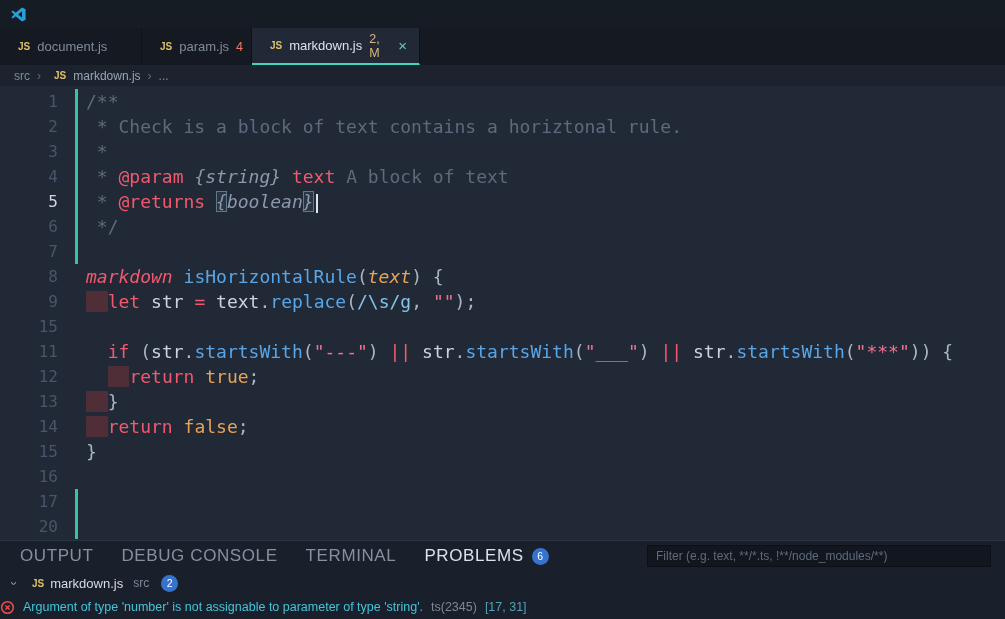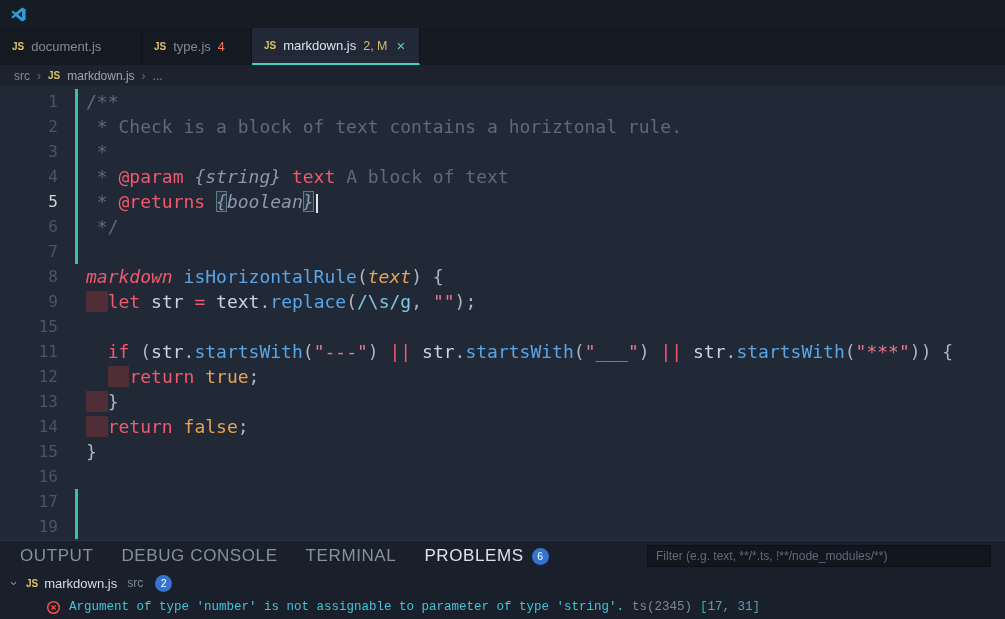--- a/index.html
+++ b/index.html
@@ -14,21 +14,21 @@
   .logo { margin-left:10px; width:17px; height:17px; }
   .wtitle { position:absolute; left:0; right:0; text-align:center; font-size:13px; color:#ccd3da; pointer-events:none; }
   
   .tabstrip { height:37px; background:#151a22; display:flex; }
   .tab { display:flex; align-items:center; gap:7px; padding:0 12px; font-size:13px; color:#7f8b99;
          border-right:1px solid #0e1319; height:37px; }
   .tab.t1 { width:142px; }
   .tab.t2 { width:110px; }
   .tab.t3 { width:168px; }
   .tab.active { background:#222936; color:#dbe2ec; border-bottom:2px solid #3ed6c0; }
-  .jsicon { font-size:10px; font-weight:bold; color:#ddc168; font-family:"Liberation Sans",sans-serif; }
+  .jsicon { font-size:10px; font-weight:bold; color:#ddc168; font-family:"Liberation Sans",sans-serif;margin-left:6px; }
   .badge4 { color:#ef7a5f; font-size:12.5px; }
   .dirty { color:#dcb67a; font-size:12.5px; }
   .closex { color:#6fc3c9; font-size:15px; margin-left:2px; }
   
   .breadcrumb { height:21px; background:#1c232e; display:flex; align-items:center; gap:7px; padding-left:14px;
                 font-size:12px; color:#7f8b99; }
   .breadcrumb .file { color:#9aa5b3; }
   .bsep { color:#5f6b7a; font-size:12px; }
   
   .editor { height:454px; background:#222936; padding-top:3px; font-family:"DejaVu Sans Mono", monospace; }
@@ -62,21 +62,21 @@
   .panel-tabs { height:30px; display:flex; align-items:center; padding-left:20px; position:relative; }
   .ptab { font-size:17px; letter-spacing:0.6px; color:#8591a0; margin-right:28px; }
   .ptab.active { color:#dbe2ea; margin-right:8px; }
   .cbadge { background:#3673cf; color:#fff; border-radius:50%; width:17px; height:17px;
             display:inline-flex; align-items:center; justify-content:center; font-size:10.5px; flex:none; }
   .filter { position:absolute; right:14px; top:4px; width:344px; height:22px; background:#11161f;
             border:1px solid #0b0f16; color:#9aa5b4; font-size:12px; padding:4px 8px; outline:none; }
   .filter::placeholder { color:#5f6b7c; }
   .tree-row { display:flex; align-items:center; }
   .tree-row.file-row { height:24px; padding-left:8px; gap:6px; font-size:13px; color:#d6dce5; }
-  .tree-row.err-row { height:24px; padding-left:46px; gap:8px; font-size:12.5px;font-family:Liberation Mono, monospace; }
+  .tree-row.err-row { height:24px; gap:8px; font-size:12.5px; }
   .twistie { display:inline-block; transform:rotate(90deg); color:#8a94a2; font-size:13px; width:12px; text-align:center; }
   .src-path { color:#7c8897; font-size:12px; margin-left:4px; margin-right:6px; }
   .msg { color:#41c5d9; }
   .esrc { color:#7c8897; }
   .epos { color:#4fa3b4; }
 </style>
 </head>
 <body>
 
 <div class="titlebar">
@@ -85,21 +85,21 @@
   </svg>
 </div>
 
 <div class="tabstrip">
   <div class="tab t1">
     <span class="jsicon">JS</span>
     <span>document.js</span>
   </div>
   <div class="tab t2">
     <span class="jsicon">JS</span>
-    <span>type.js</span>
+    <span>param.js</span>
     <span class="badge4">4</span>
   </div>
   <div class="tab t3 active">
     <span class="jsicon">JS</span>
     <span>markdown.js</span>
     <span class="dirty">2, M</span>
     <span class="closex">×</span>
   </div>
 </div>
 
@@ -192,21 +192,21 @@
       <div class="line">
         <div class="ln">16</div>
         <div class="bar"></div>
         <div class="codeline"></div>
       </div>
       <div class="line">
         <div class="ln">17</div>
         <div class="bar changed"></div>
       </div>
       <div class="line">
-        <div class="ln">19</div>
+        <div class="ln">20</div>
         <div class="bar changed"></div>
         <div class="codeline"></div>
       </div>
     </div>
 </div>
 
 <div class="panel">
   <div class="panel-tabs">
     <span class="ptab">OUTPUT</span>
     <span class="ptab">DEBUG CONSOLE</span>

